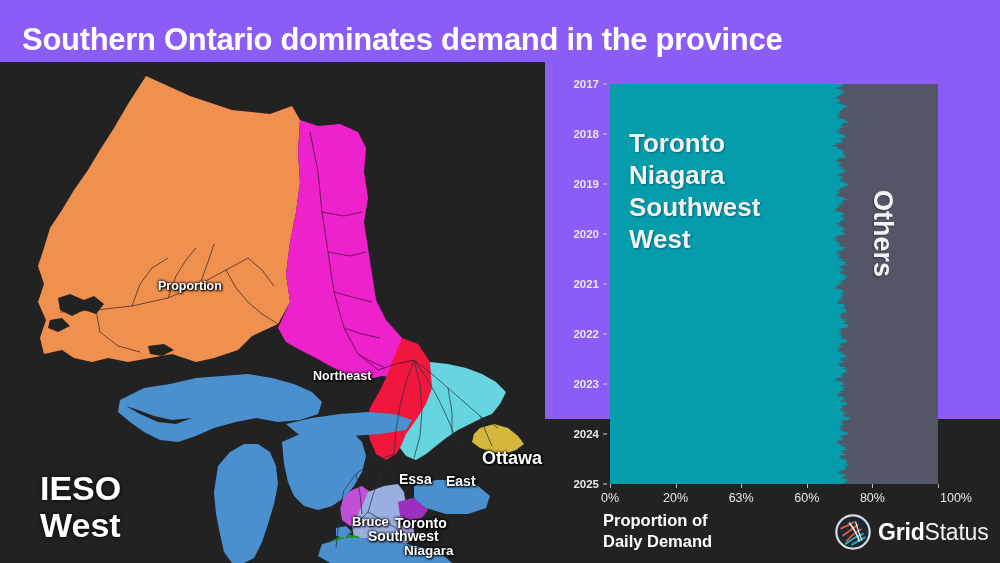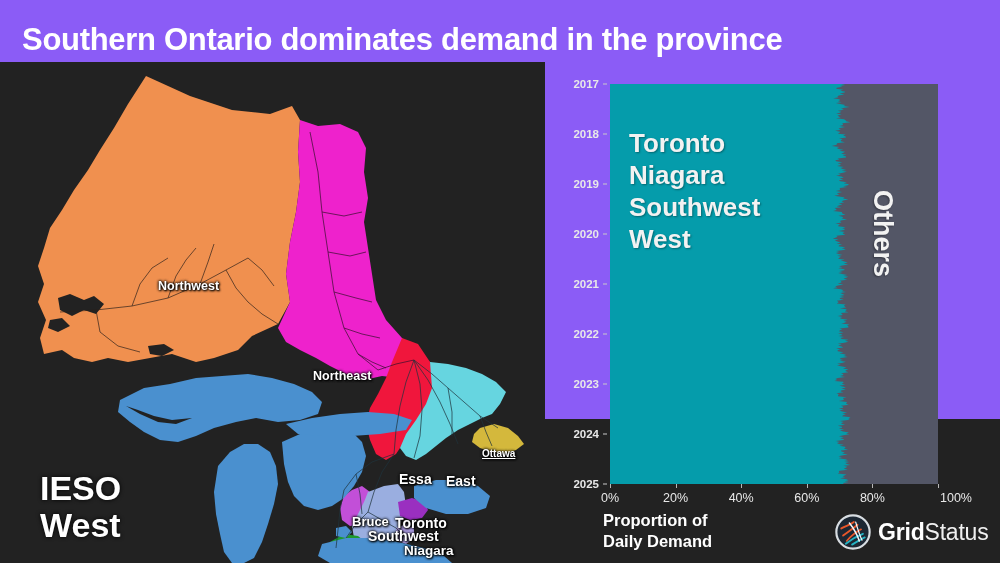--- a/index.html
+++ b/index.html
@@ -24,21 +24,21 @@
 
   .map-label {
     position:absolute; color:#ffffff; font-weight:bold;
     text-shadow:0 0 3px #000, 0 0 3px #000, 1px 1px 2px #000;
     white-space:nowrap; pointer-events:none;
   }
   .lbl-northwest { left:158px; top:217px; font-size:12.5px; }
   .lbl-northeast { left:313px; top:307px; font-size:12.5px; }
   .lbl-essa      { left:399px; top:409px; font-size:14px; }
   .lbl-east      { left:446px; top:411px; font-size:14px; }
-  .lbl-ottawa    { left:482px; top:386px; font-size:10px;text-decoration:underline; }
+  .lbl-ottawa    { left:482px; top:386px; font-size:18px; }
   .lbl-bruce     { left:352px; top:452px; font-size:13px; }
   .lbl-toronto   { left:395px; top:453px; font-size:14px; }
   .lbl-southwest { left:368px; top:466px; font-size:14px; }
   .lbl-niagara   { left:404px; top:481px; font-size:13.5px; }
 
   .ieso-title {
     position:absolute; left:40px; top:408px;
     color:#ffffff; font-size:34px; font-weight:bold; line-height:1.08;
     text-shadow:0 0 4px #000;
   }
@@ -198,21 +198,21 @@
         <path d="M394,392 L372,400 L356,412 L344,428"></path>
         <path d="M394,392 L382,410 L374,430 L368,450"></path>
         <path d="M368,450 L356,462 L346,476"></path>
         <path d="M368,450 L382,458 L396,466"></path>
         <path d="M396,466 L406,476 L414,486"></path>
         <path d="M344,428 L340,448 L338,468 L336,486"></path>
         <path d="M356,412 L360,432 L362,452"></path>
       </g>
     </svg>
 
-    <div class="map-label lbl-northwest">Northwest</div>
+    <div class="map-label lbl-northwest">Proportion</div>
     <div class="map-label lbl-northeast">Northeast</div>
     <div class="map-label lbl-essa">Essa</div>
     <div class="map-label lbl-east">East</div>
     <div class="map-label lbl-ottawa">Ottawa</div>
     <div class="map-label lbl-bruce">Bruce</div>
     <div class="map-label lbl-toronto">Toronto</div>
     <div class="map-label lbl-southwest">Southwest</div>
     <div class="map-label lbl-niagara">Niagara</div>
 
     <div class="ieso-title">
@@ -249,21 +249,21 @@
         <path id="teal-area" d="M0,0 L231.24,0.00 L235.23,0.95 L229.90,1.91 L232.43,2.86 L226.73,3.82 L226.25,4.77 L233.18,5.73 L230.25,6.68 L235.31,7.64 L234.50,8.59 L229.67,9.55 L234.39,10.50 L228.75,11.46 L227.31,12.41 L228.63,13.37 L223.28,14.32 L229.45,15.27 L230.04,16.23 L228.10,17.18 L231.70,18.14 L225.88,19.09 L230.26,20.05 L235.27,21.00 L233.59,21.96 L239.69,22.91 L234.19,23.87 L231.13,24.82 L233.97,25.78 L227.90,26.73 L231.21,27.68 L229.87,28.64 L226.14,29.59 L231.68,30.55 L227.49,31.50 L228.88,32.46 L230.67,33.41 L226.06,34.37 L234.05,35.32 L235.58,36.28 L236.10,37.23 L240.31,38.19 L232.34,39.14 L232.63,40.10 L233.09,41.05 L229.59,42.00 L235.03,42.96 L230.05,43.91 L228.53,44.87 L231.01,45.82 L225.13,46.78 L230.21,47.73 L229.50,48.69 L227.85,49.64 L235.68,50.60 L233.09,51.55 L235.66,52.51 L236.03,53.46 L229.01,54.42 L232.61,55.37 L230.73,56.32 L231.08,57.28 L234.95,58.23 L226.77,59.19 L227.14,60.14 L225.61,61.10 L221.73,62.05 L229.41,63.01 L226.74,63.96 L228.62,64.92 L233.16,65.87 L229.50,66.83 L235.18,67.78 L233.32,68.74 L231.15,69.69 L236.38,70.64 L232.60,71.60 L236.12,72.55 L235.98,73.51 L227.59,74.46 L229.59,75.42 L225.35,76.37 L226.12,77.33 L232.35,78.28 L227.64,79.24 L230.91,80.19 L229.83,81.15 L227.14,82.10 L233.93,83.05 L230.37,84.01 L232.69,84.96 L236.15,85.92 L231.75,86.87 L236.92,87.83 L232.87,88.78 L228.10,89.74 L230.85,90.69 L226.09,91.65 L231.36,92.60 L233.81,93.56 L229.49,94.51 L233.27,95.47 L228.67,96.42 L230.34,97.37 L236.83,98.33 L233.61,99.28 L238.97,100.24 L237.77,101.19 L233.27,102.15 L237.07,103.10 L230.04,104.06 L229.57,105.01 L230.33,105.97 L225.83,106.92 L232.13,107.88 L228.92,108.83 L226.88,109.79 L229.58,110.74 L224.22,111.69 L230.67,112.65 L234.68,113.60 L233.03,114.56 L238.32,115.51 L233.05,116.47 L231.75,117.42 L234.20,118.38 L228.49,119.33 L232.34,120.29 L229.58,121.24 L226.67,122.20 L231.30,123.15 L224.67,124.11 L226.04,125.06 L226.65,126.01 L223.15,126.97 L231.85,127.92 L232.01,128.88 L232.70,129.83 L235.45,130.79 L228.48,131.74 L232.20,132.70 L233.26,133.65 L231.59,134.61 L237.11,135.56 L230.74,136.52 L230.09,137.47 L231.46,138.42 L225.36,139.38 L230.16,140.33 L228.44,141.29 L228.24,142.24 L235.58,143.20 L232.16,144.15 L235.03,145.11 L234.01,146.06 L228.64,147.02 L234.84,147.97 L232.56,148.93 L233.55,149.88 L235.41,150.84 L226.28,151.79 L227.58,152.74 L225.40,153.70 L222.77,154.65 L228.58,155.61 L224.71,156.56 L227.37,157.52 L230.46,158.47 L226.58,159.43 L232.19,160.38 L229.10,161.34 L228.59,162.29 L235.39,163.25 L231.74,164.20 L235.73,165.16 L233.66,166.11 L226.23,167.06 L229.53,168.02 L225.88,168.97 L228.59,169.93 L232.50,170.88 L227.26,171.84 L231.12,172.79 L229.33,173.75 L228.12,174.70 L234.77,175.66 L230.74,176.61 L234.40,177.57 L237.67,178.52 L233.57,179.47 L238.20,180.43 L232.38,181.38 L229.04,182.34 L232.28,183.29 L228.43,184.25 L234.62,185.20 L234.24,186.16 L229.30,187.11 L232.92,188.07 L228.35,189.02 L232.04,189.98 L237.29,190.93 L233.39,191.89 L238.39,192.84 L235.94,193.79 L233.56,194.75 L237.13,195.70 L230.01,196.66 L231.30,197.61 L231.42,198.57 L227.70,199.52 L233.48,200.48 L227.84,201.43 L225.12,202.39 L227.38,203.34 L223.08,204.30 L231.00,205.25 L233.36,206.21 L231.68,207.16 L236.07,208.11 L230.32,209.07 L232.47,210.02 L234.67,210.98 L229.75,211.93 L234.29,212.89 L230.69,213.84 L229.41,214.80 L233.61,215.75 L226.77,216.71 L228.33,217.66 L228.46,218.62 L226.69,219.57 L235.71,220.53 L233.98,221.48 L234.69,222.43 L236.07,223.39 L229.93,224.34 L236.48,225.30 L236.31,226.25 L234.72,227.21 L238.52,228.16 L230.94,229.12 L231.93,230.07 L232.82,231.03 L227.80,231.98 L232.47,232.94 L229.91,233.89 L231.23,234.84 L237.64,235.80 L233.34,236.75 L236.55,237.71 L234.57,238.66 L231.28,239.62 L239.49,240.57 L237.09,241.53 L238.47,242.48 L238.37,243.44 L229.40,244.39 L232.21,245.35 L229.96,246.30 L228.99,247.26 L233.67,248.21 L228.05,249.16 L231.24,250.12 L232.63,251.07 L228.75,252.03 L234.17,252.98 L230.38,253.94 L231.80,254.89 L238.44,255.85 L235.04,256.80 L238.51,257.76 L234.16,258.71 L227.79,259.67 L231.83,260.62 L228.13,261.58 L231.59,262.53 L233.14,263.48 L226.19,264.44 L230.23,265.39 L227.56,266.35 L227.73,267.30 L233.64,268.26 L229.34,269.21 L234.13,270.17 L236.14,271.12 L233.53,272.08 L237.75,273.03 L230.98,273.99 L229.72,274.94 L233.12,275.89 L229.71,276.85 L235.80,277.80 L232.81,278.76 L227.20,279.71 L230.96,280.67 L226.91,281.62 L232.43,282.58 L236.56,283.53 L233.01,284.49 L238.40,285.44 L235.34,286.40 L235.77,287.35 L238.49,288.31 L231.11,289.26 L233.53,290.21 L232.75,291.17 L229.97,292.12 L235.04,293.08 L227.84,294.03 L225.37,294.99 L227.23,295.94 L224.37,296.90 L233.22,297.85 L233.50,298.81 L231.70,299.76 L235.11,300.72 L229.34,301.67 L233.96,302.63 L235.86,303.58 L231.40,304.53 L235.85,305.49 L230.98,306.44 L230.62,307.40 L233.63,308.35 L226.48,309.31 L228.90,310.26 L228.02,311.22 L227.93,312.17 L236.50,313.13 L232.96,314.08 L233.64,315.04 L233.76,315.99 L228.84,316.95 L236.80,317.90 L236.81,318.85 L235.96,319.81 L238.68,320.76 L230.92,321.72 L233.18,322.67 L233.10,323.63 L228.91,324.58 L233.71,325.54 L229.54,326.49 L232.19,327.45 L237.23,328.40 L232.26,329.36 L235.79,330.31 L233.15,331.26 L232.06,332.22 L240.64,333.17 L238.51,334.13 L239.92,335.08 L237.91,336.04 L229.79,336.99 L233.90,337.95 L231.33,338.90 L231.55,339.86 L235.02,340.81 L227.88,341.77 L231.91,342.72 L232.02,343.68 L228.89,344.63 L234.04,345.58 L229.94,346.54 L233.25,347.49 L238.99,348.45 L236.09,349.40 L239.33,350.36 L233.44,351.31 L228.97,352.27 L233.85,353.22 L230.22,354.18 L234.13,355.13 L233.33,356.09 L225.73,357.04 L229.89,358.00 L226.96,358.95 L228.83,359.90 L233.87,360.86 L229.38,361.81 L235.01,362.77 L235.62,363.72 L233.89,364.68 L238.06,365.63 L230.78,366.59 L231.60,367.54 L234.84,368.50 L232.07,369.45 L237.95,370.41 L233.03,371.36 L228.55,372.32 L231.93,373.27 L228.67,374.22 L235.53,375.18 L237.88,376.13 L234.20,377.09 L239.22,378.04 L235.24,379.00 L236.95,379.95 L240.33,380.91 L233.52,381.86 L237.33,382.82 L235.83,383.77 L233.79,384.73 L237.78,385.68 L229.55,386.63 L228.77,387.59 L229.44,388.54 L227.78,389.50 L236.55,390.45 L234.41,391.41 L232.54,392.36 L235.24,393.32 L230.11,394.27 L236.42,395.23 L238.50,396.18 L234.67,397.14 L238.85,398.09 L233.15,399.05 L233.67,400.00 L0,400 Z" fill="#059cab"></path>
       </svg>
     </div>
 
     <div class="xticks">
         <div class="xtick-mark" style="left: 0px;"></div>
         <div class="xtick-label" style="left: 0px;">0%</div>
         <div class="xtick-mark" style="left: 65.6px;"></div>
         <div class="xtick-label" style="left: 65.6px;">20%</div>
         <div class="xtick-mark" style="left: 131.2px;"></div>
-        <div class="xtick-label" style="left: 131.2px;">40%</div>
+        <div class="xtick-label" style="left: 131.2px;">63%</div>
         <div class="xtick-mark" style="left: 196.8px;"></div>
         <div class="xtick-label" style="left: 196.8px;">60%</div>
         <div class="xtick-mark" style="left: 262.4px;"></div>
         <div class="xtick-label" style="left: 262.4px;">80%</div>
         <div class="xtick-mark" style="left: 328px;"></div>
         <div class="xtick-label" style="left: 328px; margin-left: 18px;">100%</div>
       </div>
 
     <div class="series-label-left">
         <div>Toronto</div>

